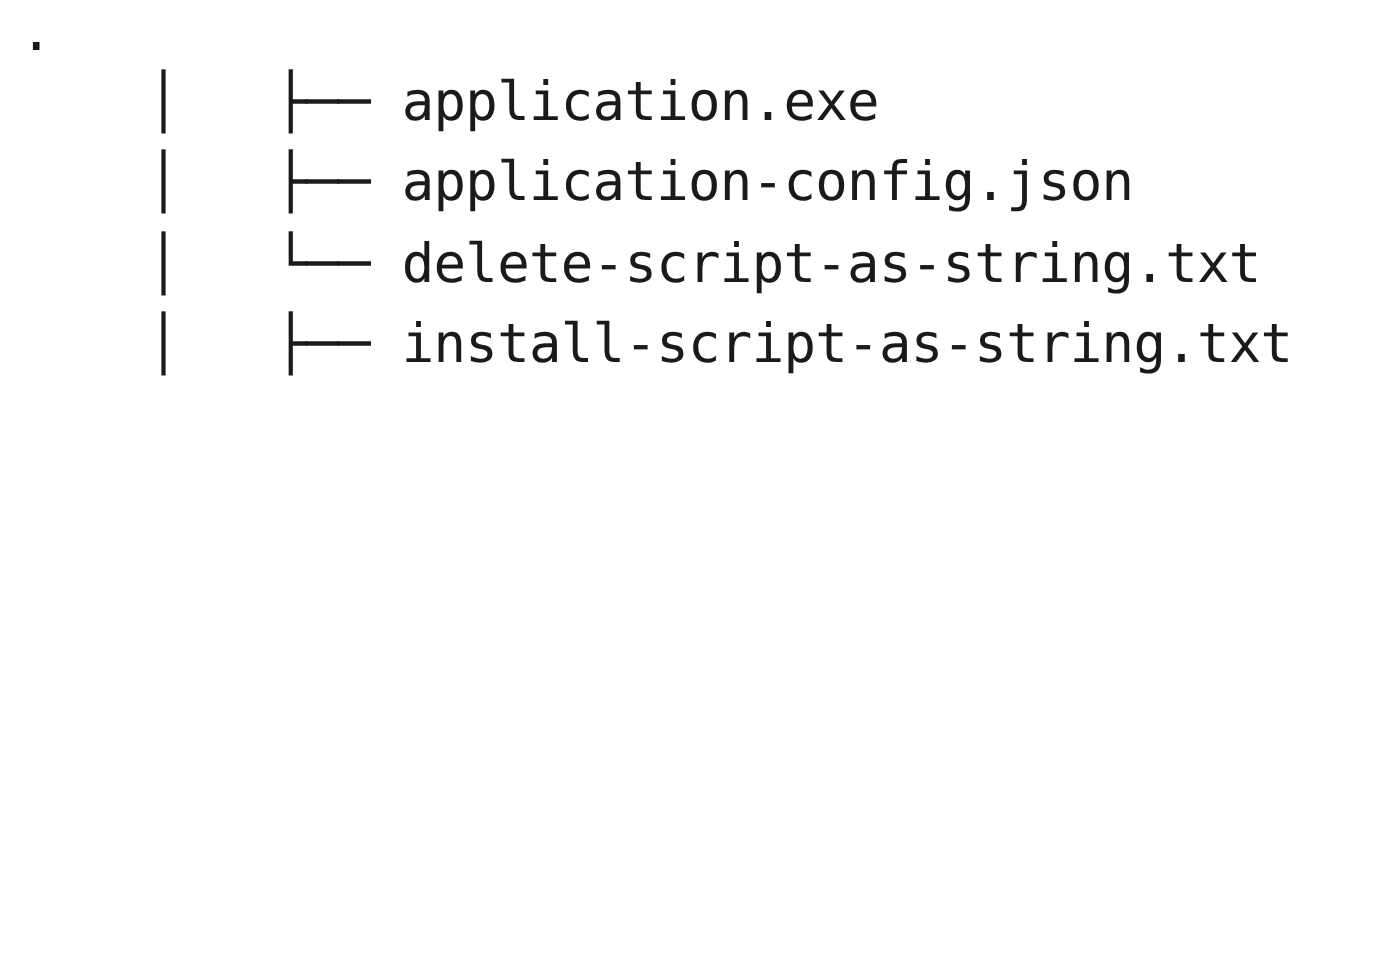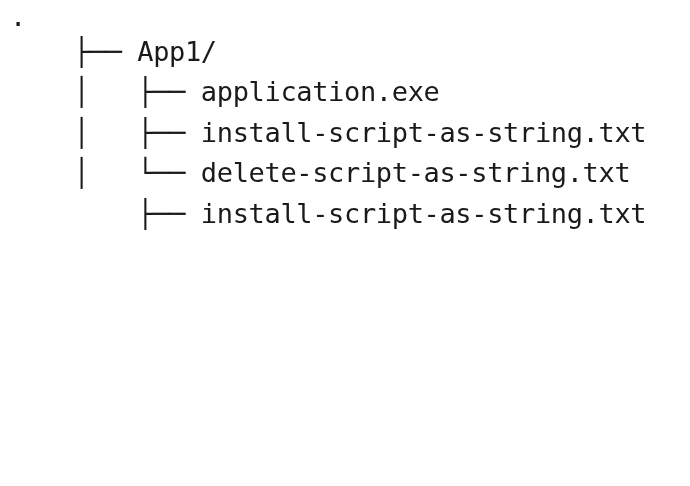--- a/index.html
+++ b/index.html
@@ -35,18 +35,17 @@
   .tree-line.root-line {
     line-height: 30px;
     height: 30px;
   }
 </style>
 </head>
 <body>
 
 <div id="tree-diagram">
   <div class="tree-line root-line">.</div>
-  <div class="tree-line">    ├── App1/</div>
   <div class="tree-line">    │   ├── application.exe</div>
+  <div class="tree-line">    │   ├── application-config.json</div>
+  <div class="tree-line">    │   └── delete-script-as-string.txt</div>
   <div class="tree-line">    │   ├── install-script-as-string.txt</div>
-  <div class="tree-line">    │   └── delete-script-as-string.txt</div>
-  <div class="tree-line">        ├── install-script-as-string.txt</div>
 </div>
 
 </body></html>

